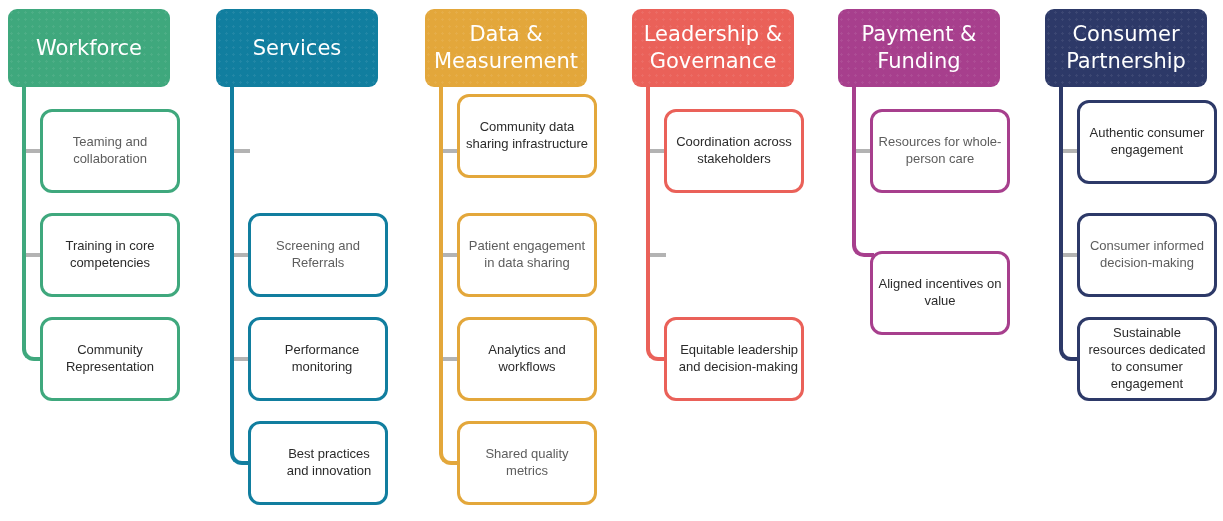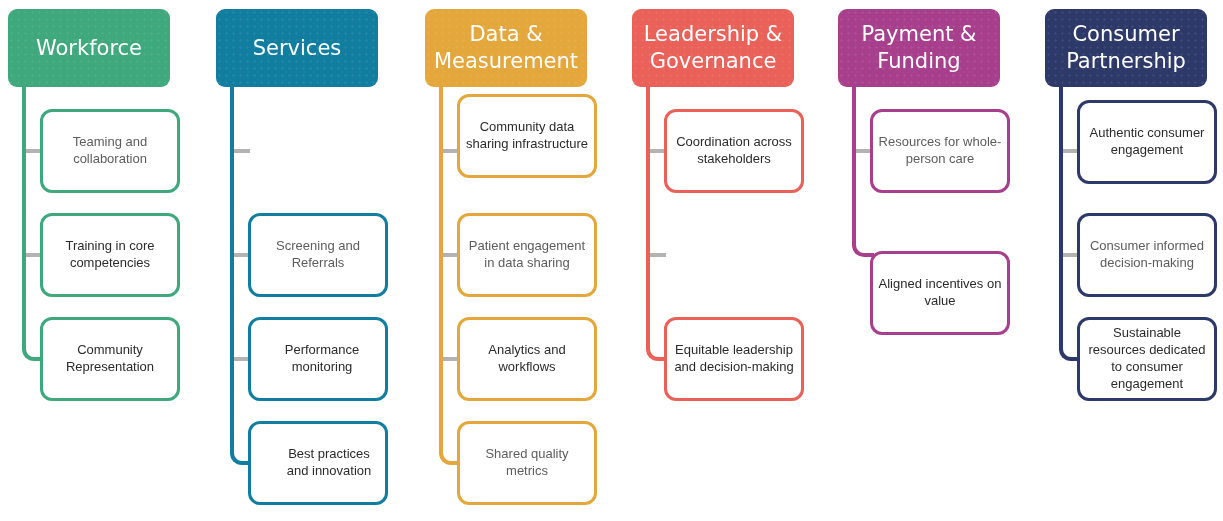--- a/index.html
+++ b/index.html
@@ -152,21 +152,21 @@
     <section class="column" style="left: 632px; --c: #ea6159;">
     <div class="elbow" style="height: 274px;"></div>
     <header class="cat-header">
       <span class="cat-title">Leadership &amp; Governance</span>
     </header>
   <div class="stub" style="top: 149px;"></div>
       <div class="child" style="top: 109px;">
     <span class="child-label">Coordination across stakeholders</span>
   </div>
       <div class="stub" style="top: 253px;"></div>
-      <div class="child" style="top: 317px;">
+      <div class="child" style="top: 317px; text-align: right;">
     <span class="child-label">Equitable leadership and decision-making</span>
   </div>
     </section>
     <section class="column" style="left: 838px; --c: #a73f8d;">
     <div class="elbow" style="height: 170px;"></div>
     <header class="cat-header">
       <span class="cat-title">Payment &amp; Funding</span>
     </header>
   <div class="stub" style="top: 149px;"></div>
       <div class="child" style="top: 109px;">

